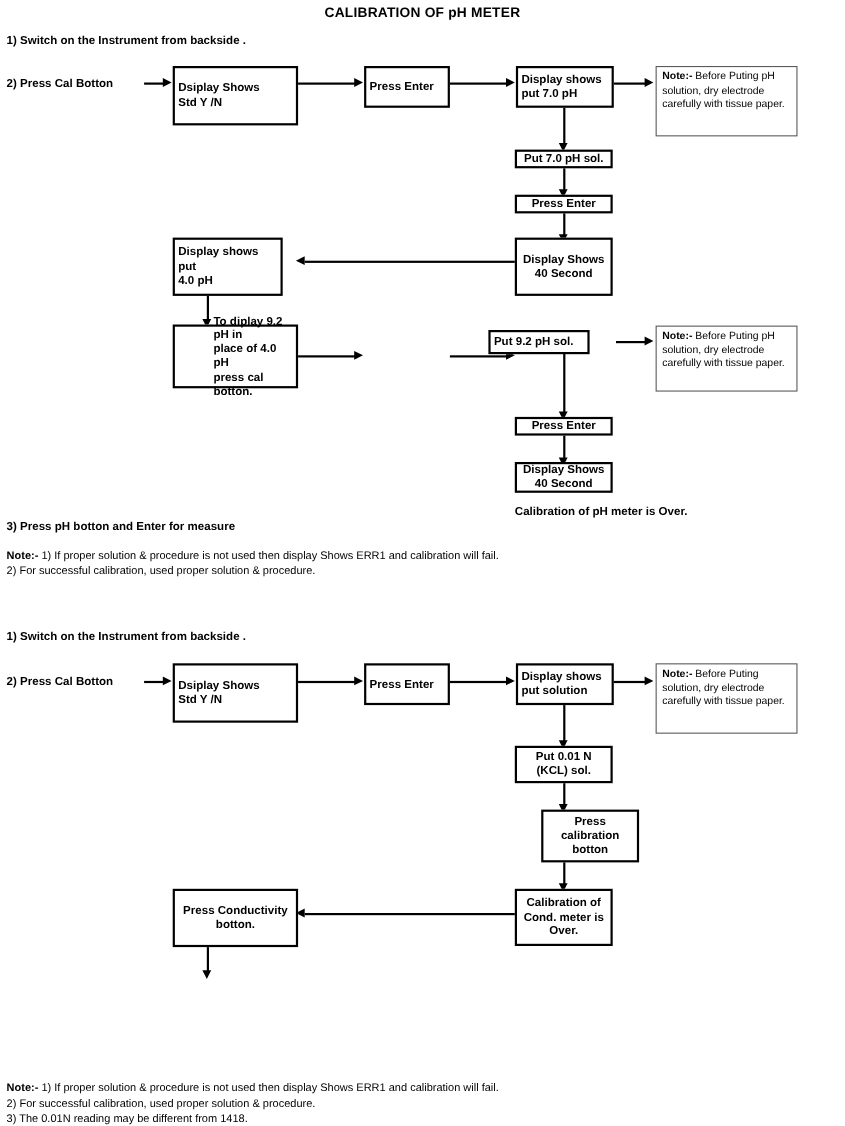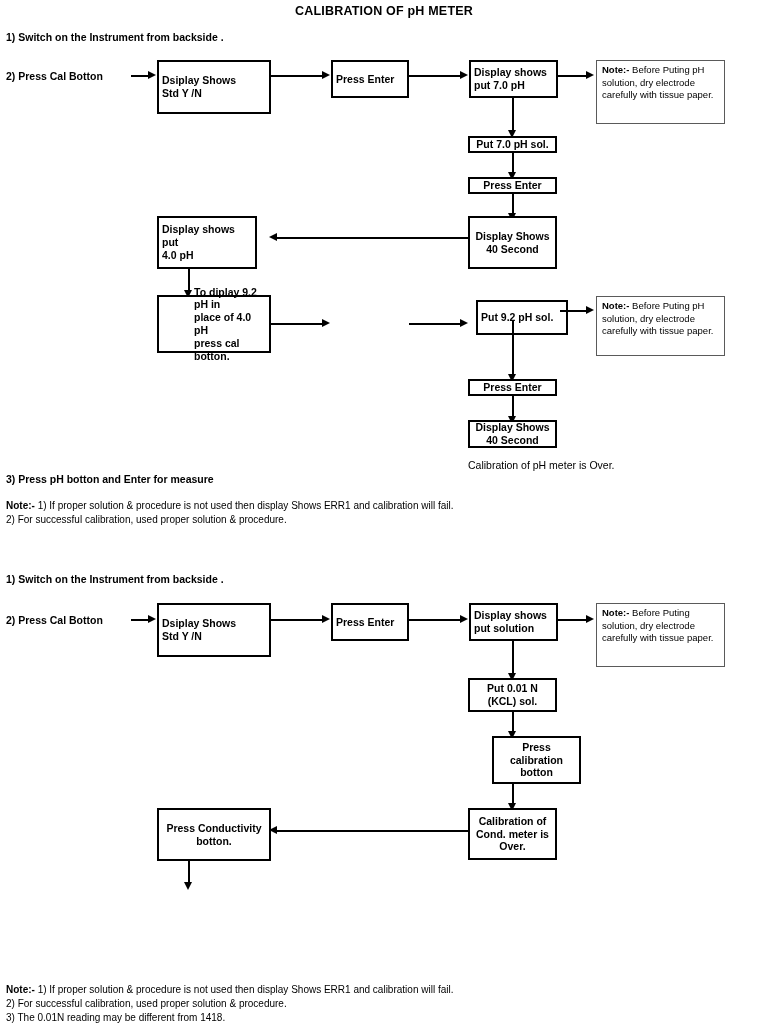--- a/index.html
+++ b/index.html
@@ -37,21 +37,21 @@
 
   .note-line {
     position: absolute;
     font-size: 10px;
     white-space: nowrap;
   }
   .note-line b { font-weight: bold; }
 
   .over-line {
     position: absolute;
-    font-weight: normal;
+    font-weight: bold;
     font-size: 10.5px;
     white-space: nowrap;
   }
 
   
   .box {
     position: absolute;
     border: 2px solid #000;
     background: #fff;
     font-weight: bold;
@@ -195,21 +195,21 @@
 press cal botton.</span>
   </div>
 
   <div class="hline" style="left:271px;top:323px;width:52px;"></div>
   <div class="arrow-r" style="left:322px;top:319px;"></div>
 
 
   <div class="hline" style="left:409px;top:323px;width:52px;"></div>
   <div class="arrow-r" style="left:460px;top:319px;"></div>
 
-  <div class="box l thin" style="left:476px;top:300px;width:92px;height:35px;">
+  <div class="box l thin" style="left:444px;top:300px;width:92px;height:22px;">
     <span class="txt">Put 9.2 pH sol.</span>
   </div>
 
   <div class="hline" style="left:560px;top:310px;width:27px;"></div>
   <div class="arrow-r" style="left:586px;top:306px;"></div>
 
   <div class="notebox" style="left:596px;top:296px;width:129px;height:60px;">
     <b>Note:-</b><span> Before Puting pH solution,  dry electrode carefully with tissue paper.</span>
   </div>
 

